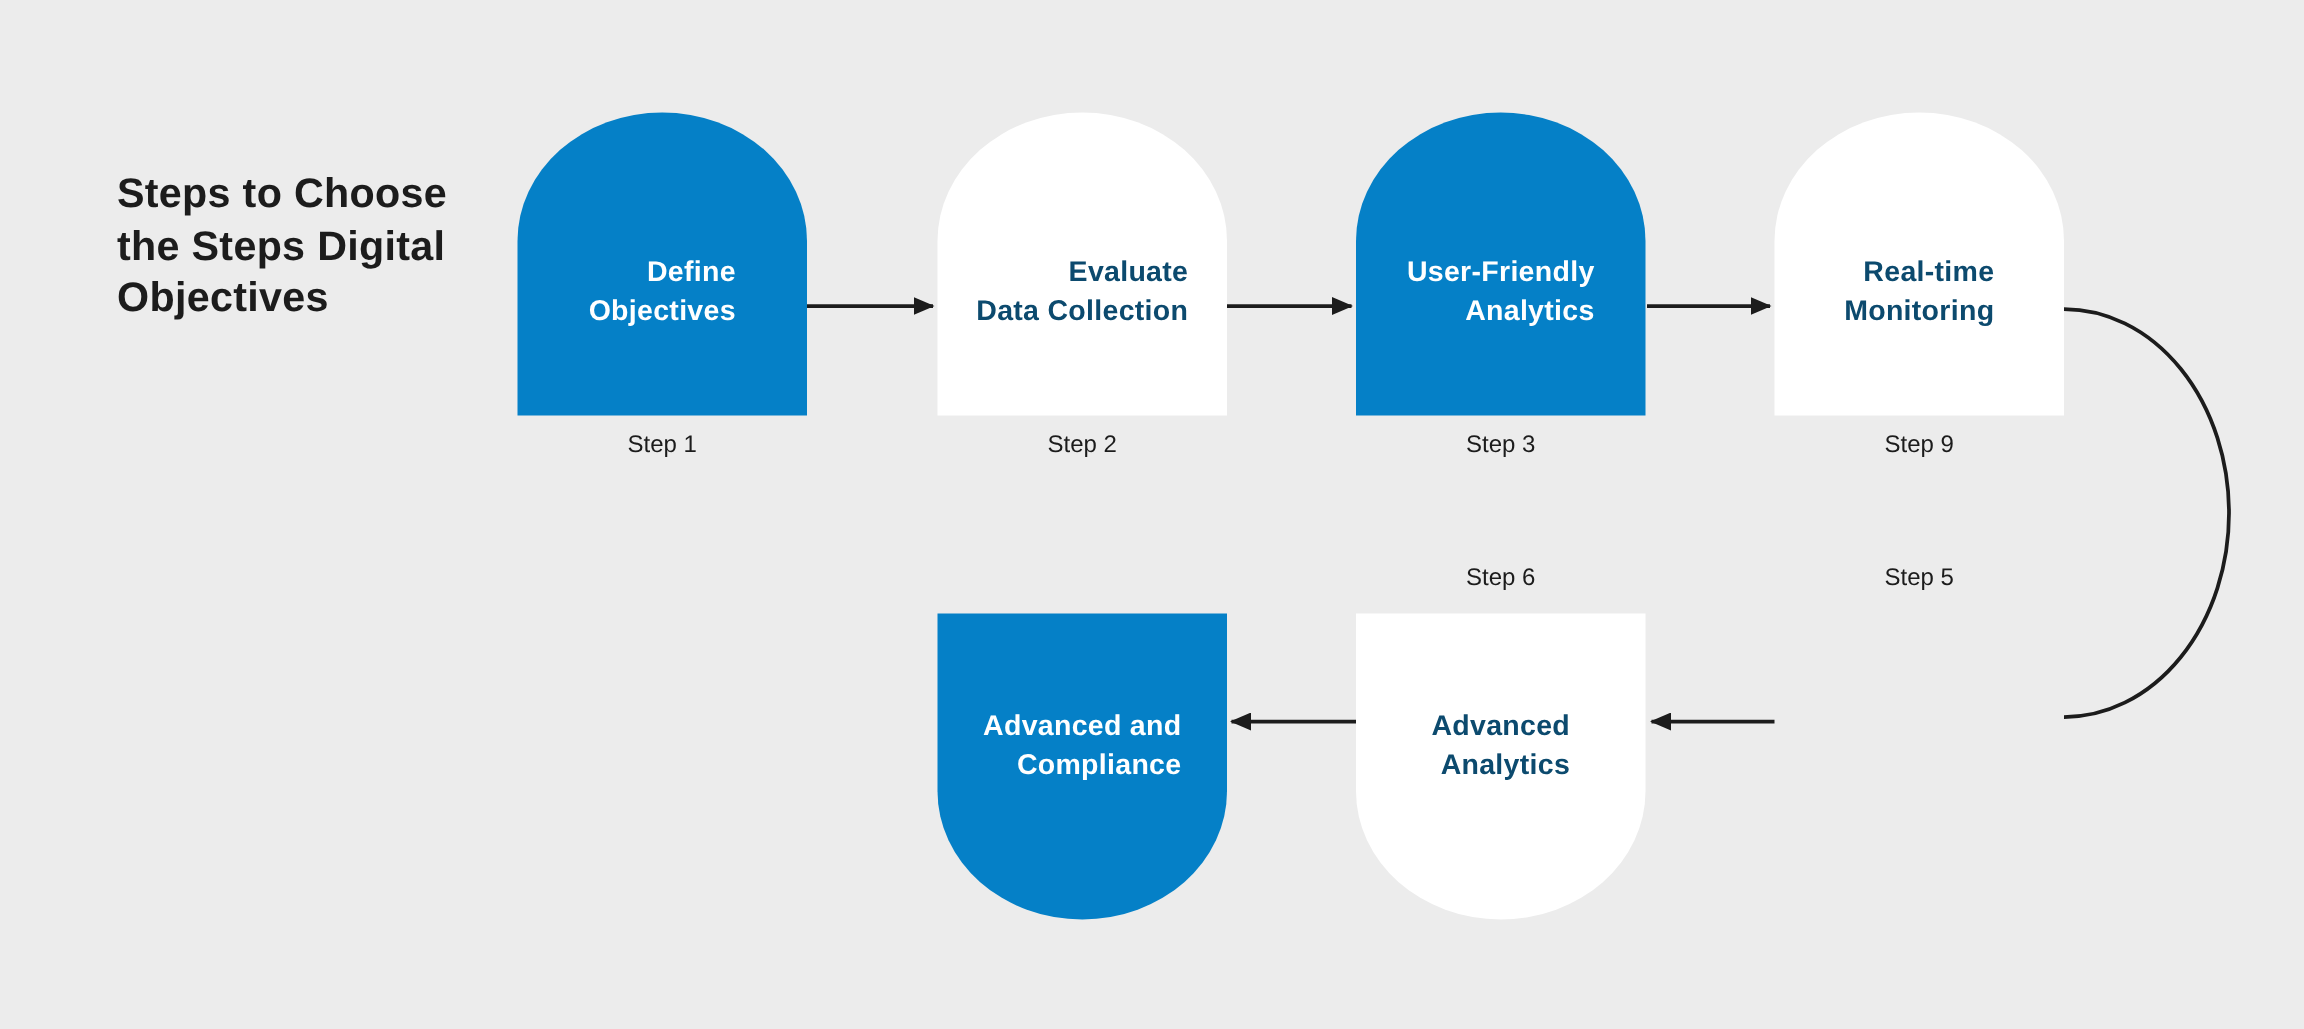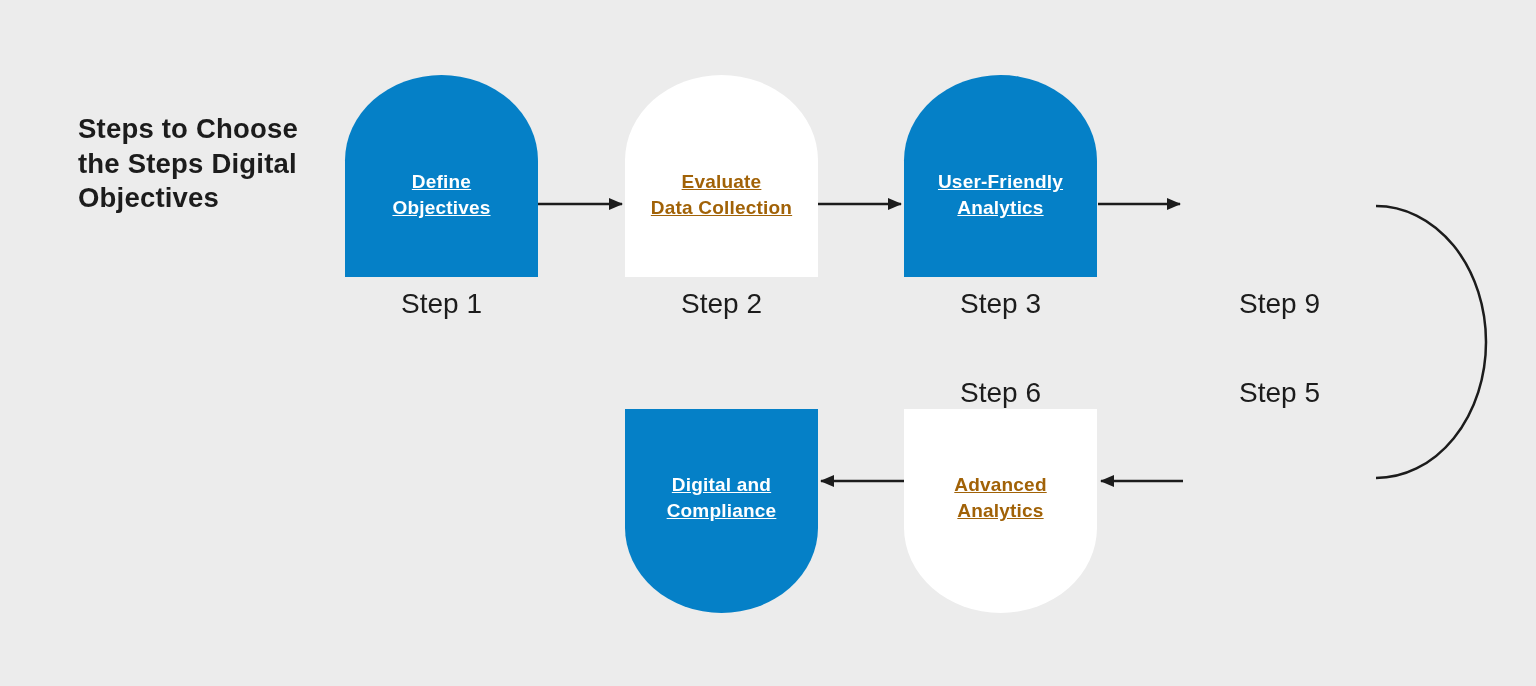--- a/index.html
+++ b/index.html
@@ -30,46 +30,45 @@
     color: #1c1c1c;
     letter-spacing: 0.2px;
     margin-left: 36px;
   }
   .node {
     position: absolute;
     width: 193px;
     display: flex;
     align-items: center;
     justify-content: center;
-    text-align: center;
-    text-decoration: underline;
+    text-align: right;
   }
   .arch-up {
     height: 202px;
     border-radius: 97px 97px 0 0 / 86px 86px 0 0;
   }
   .arch-down {
     height: 204px;
     border-radius: 0 0 97px 97px / 0 0 86px 86px;
   }
   .blue  { background: #0580c7; color: #ffffff; }
-  .white { background: #ffffff; color: #a16207; }
+  .white { background: #ffffff; color: #0c4a6e; }
   .node-text {
     font-size: 19px;
     font-weight: bold;
     line-height: 26px;
     letter-spacing: 0.2px;
   }
   .arch-up  .node-text { padding-top: 38px; }
   .arch-down .node-text { padding-bottom: 26px; }
   .caption {
     position: absolute;
     width: 193px;
     text-align: center;
-    font-size: 28px;
+    font-size: 16px;
     color: #1c1c1c;
   }
 </style>
 </head>
 <body>
 
 <div class="canvas">
 
   <svg class="connectors" width="1536" height="686" viewBox="0 0 1536 686">
     <defs>
@@ -108,32 +107,38 @@
   <div class="caption" style="left:625px; top:288px">Step 2</div>
 
   <div class="node arch-up blue" style="left:904px; top:75px">
     <div class="node-text">
       <div>User-Friendly</div>
       <div>Analytics</div>
     </div>
   </div>
   <div class="caption" style="left:904px; top:288px">Step 3</div>
 
+  <div class="node arch-up white" style="left:1183px; top:75px">
+    <div class="node-text">
+      <div>Real-time</div>
+      <div>Monitoring</div>
+    </div>
+  </div>
   <div class="caption" style="left:1183px; top:288px">Step 9</div>
 
   <div class="caption" style="left:1183px; top:377px">Step 5</div>
 
   <div class="caption" style="left:904px; top:377px">Step 6</div>
   <div class="node arch-down white" style="left:904px; top:409px">
     <div class="node-text">
       <div>Advanced</div>
       <div>Analytics</div>
     </div>
   </div>
 
   <div class="node arch-down blue" style="left:625px; top:409px">
     <div class="node-text">
-      <div>Digital and</div>
+      <div>Advanced and</div>
       <div>Compliance</div>
     </div>
   </div>
 
 </div>
 
 </body></html>

